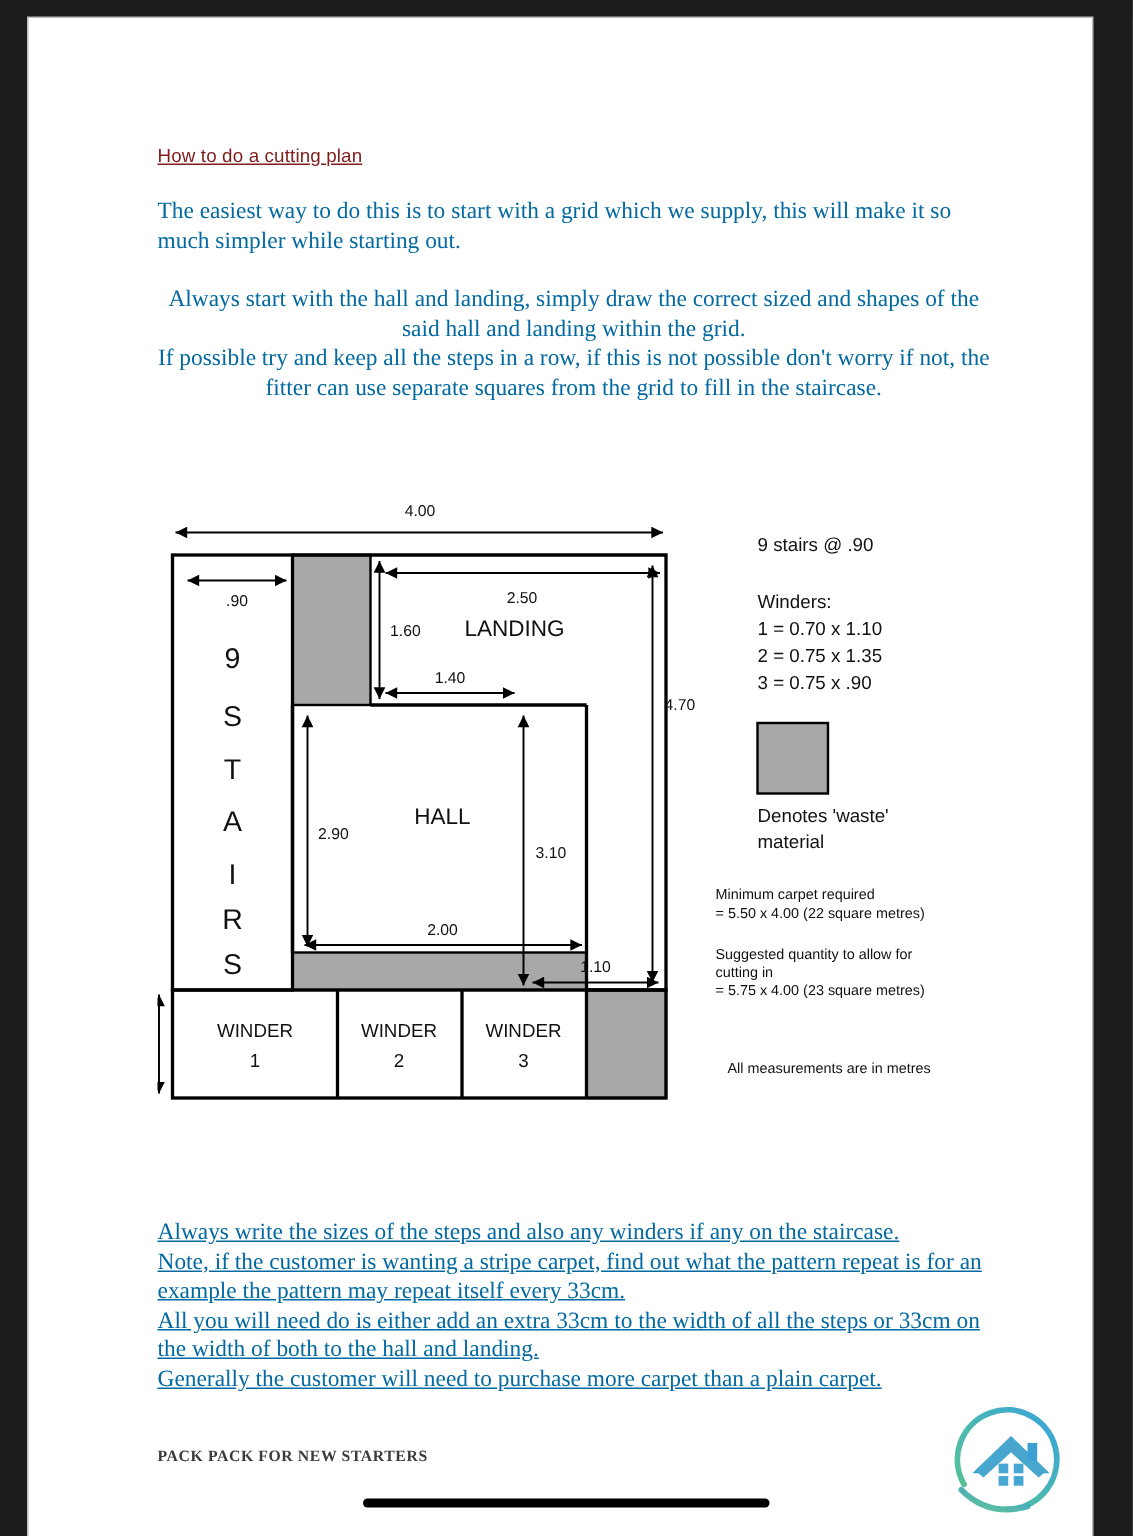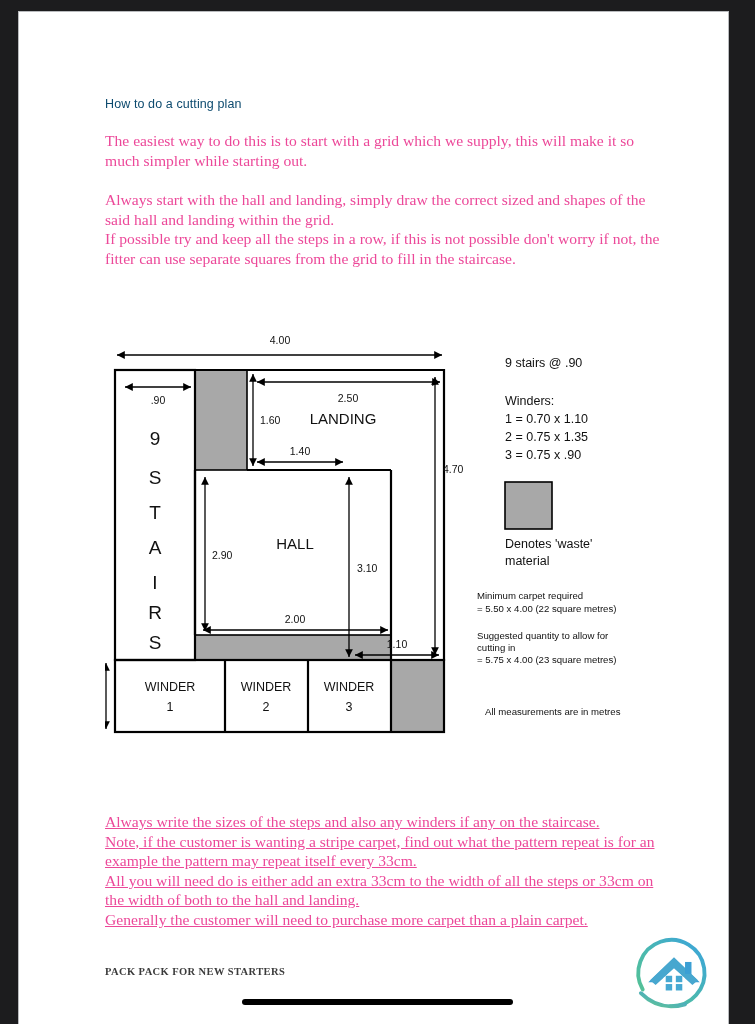--- a/index.html
+++ b/index.html
@@ -44,34 +44,35 @@
     background: #1c1c1e;
   }
 
   
   .heading {
     position: absolute;
     left: 86px;
     top: 85px;
     font-family: "Liberation Sans", sans-serif;
     font-size: 12.5px;
-    color: #0c4a6e;
+    color: #7f1d1d;
     letter-spacing: 0.1px;
+    text-decoration: underline;
   }
   .para {
     position: absolute;
     left: 86px;
     font-family: "Liberation Serif", serif;
     font-size: 15.6px;
     line-height: 19.6px;
-    color: #ec4899;
+    color: #0369a1;
     width: 555px;
   }
   #para1 { top: 119px; }
-  #para2 { top: 178px; }
+  #para2 { top: 178px; text-align: center; }
   #para3 { top: 800px; }
 
   .footer-note {
     position: absolute;
     left: 86px;
     top: 954px;
     font-family: "Liberation Serif", serif;
     font-weight: bold;
     font-size: 10.5px;
     letter-spacing: 0.4px;

